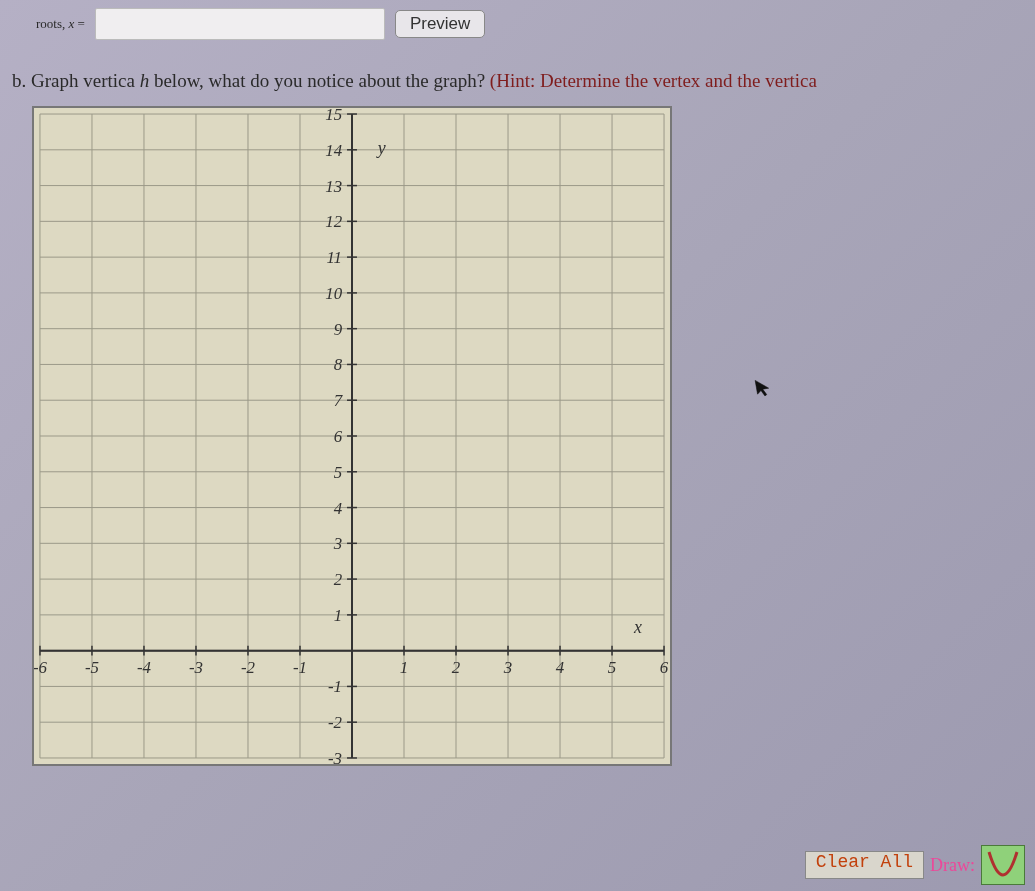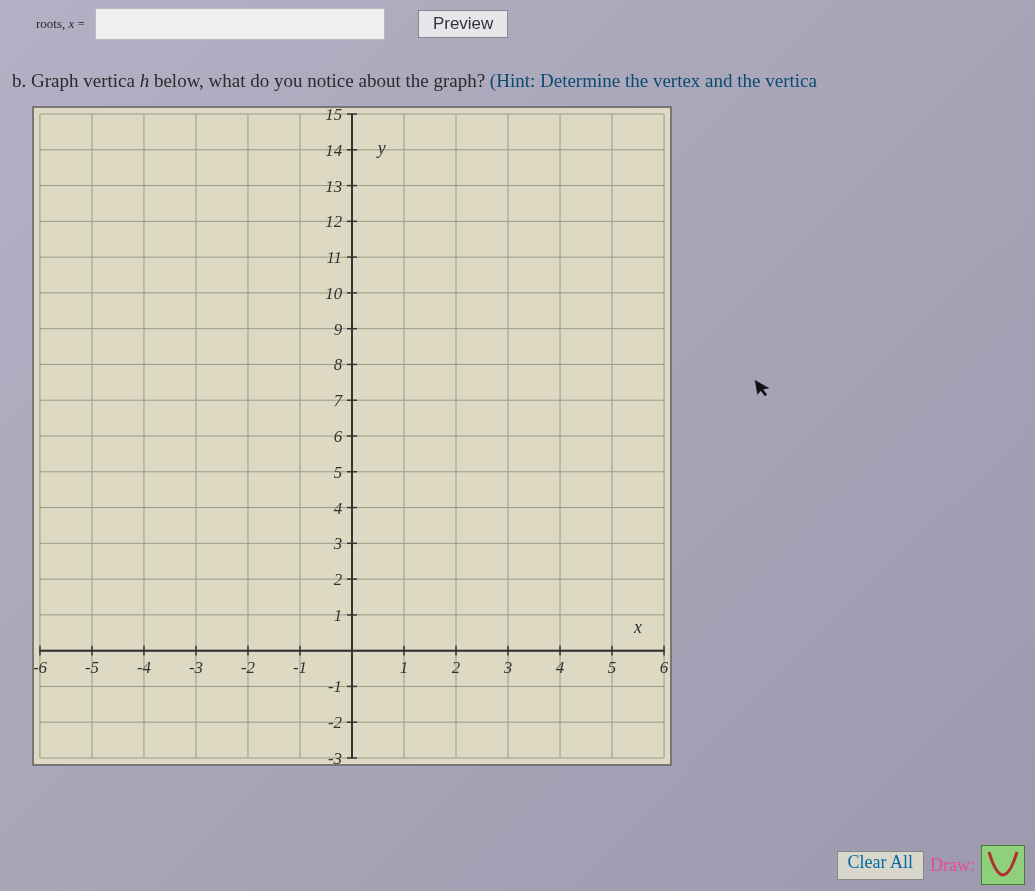--- a/index.html
+++ b/index.html
@@ -36,33 +36,33 @@
     height: 32px;
     background: #f0eef0;
     border: 1px solid #bbb;
     border-radius: 2px;
     padding: 4px 8px;
     font-size: 16px;
   }
   .preview-btn {
     background: #e8e6ea;
     border: 1px solid #888;
-    border-radius: 0;
+    border-radius: 5px;
     padding: 3px 14px;
     font-size: 17px;
     color: #333;
     cursor: pointer;
-    margin-left: 23px;
+    margin-left: 0;
   }
   .part-b {
     font-size: 19px;
     color: #2a2a2a;
     margin-bottom: 14px;
   }
-  .hint { color: #0c4a6e; margin-top: 8px; }
+  .hint { color: #7f1d1d; margin-top: 8px; }
   .graph-wrap {
     margin-left: 20px;
   }
   .graph-svg {
     display: block;
     background: #ddd9c2;
     border: 2px solid #777;
   }
   .cursor-pointer {
     position: absolute;
@@ -78,23 +78,23 @@
     right: 10px;
     display: flex;
     align-items: center;
     gap: 6px;
   }
   .clear-btn {
     background: #d9d6cc;
     border: 1px solid #888;
     padding: 0 10px 6px 10px;
     font-size: 18px;
-    color: #0369a1;
+    color: #c2410c;
     cursor: pointer;
-    font-family: Liberation Serif, serif;
+    font-family: Liberation Mono, monospace;
   }
   .draw-label {
     font-size: 18px;
     color: #ec4899;
   }
   .tool-btn {
     width: 44px;
     height: 40px;
     background: #8fd17a;
     border: 1px solid #4a7a3a;

